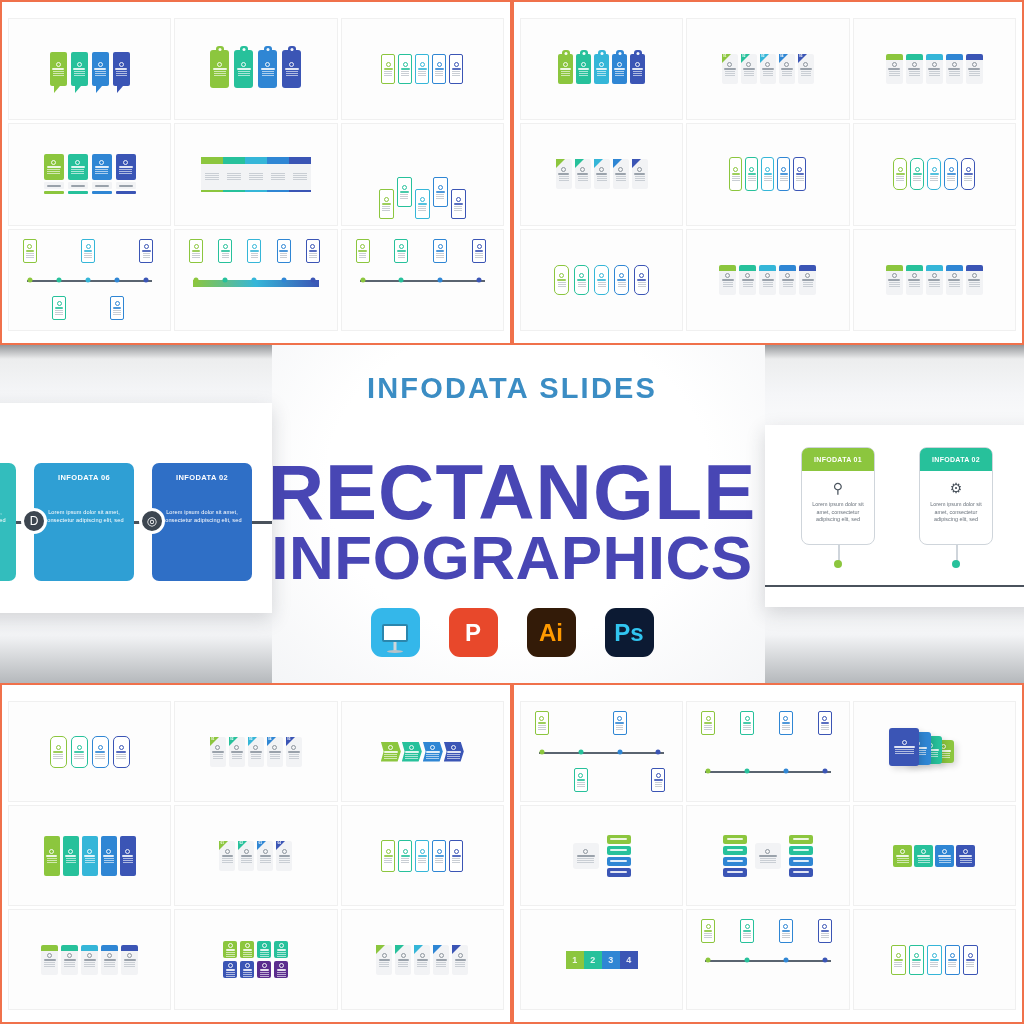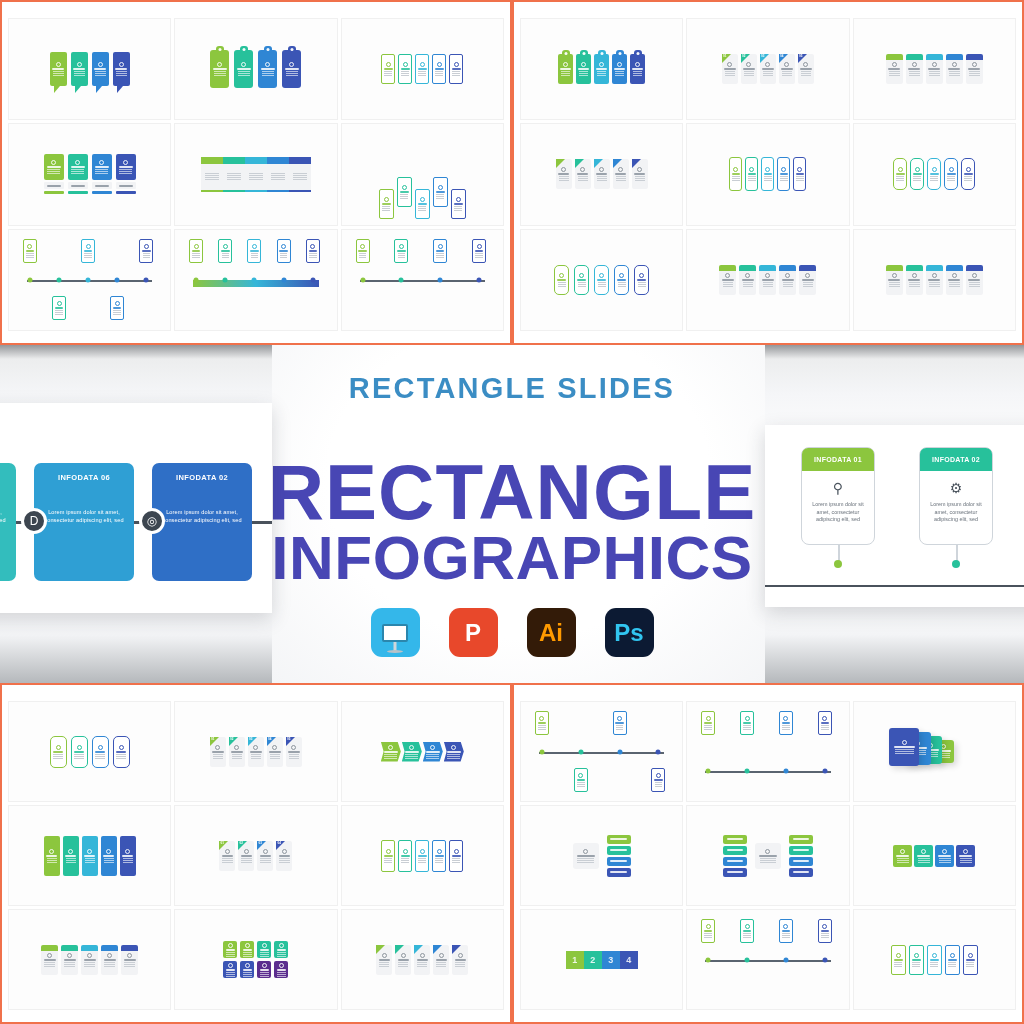--- a/index.html
+++ b/index.html
@@ -902,21 +902,21 @@
               </div>
             </div>
           </div>
         </div>
     </div>
   </div>
 
   <div id="hero">
     <div id="hero-center"></div>
 
-    <div class="hero-sub">RECTANGLE SLIDES</div>
+    <div class="hero-sub">INFODATA SLIDES</div>
     <div class="hero-t1">RECTANGLE</div>
     <div class="hero-t2">INFOGRAPHICS</div>
 
     <div class="apps">
       <div class="app app-key">
         <div class="kstand"></div>
           <span class="kpole"></span>
           <span class="kbase"></span>
       </div>
       <div class="app app-ppt">

